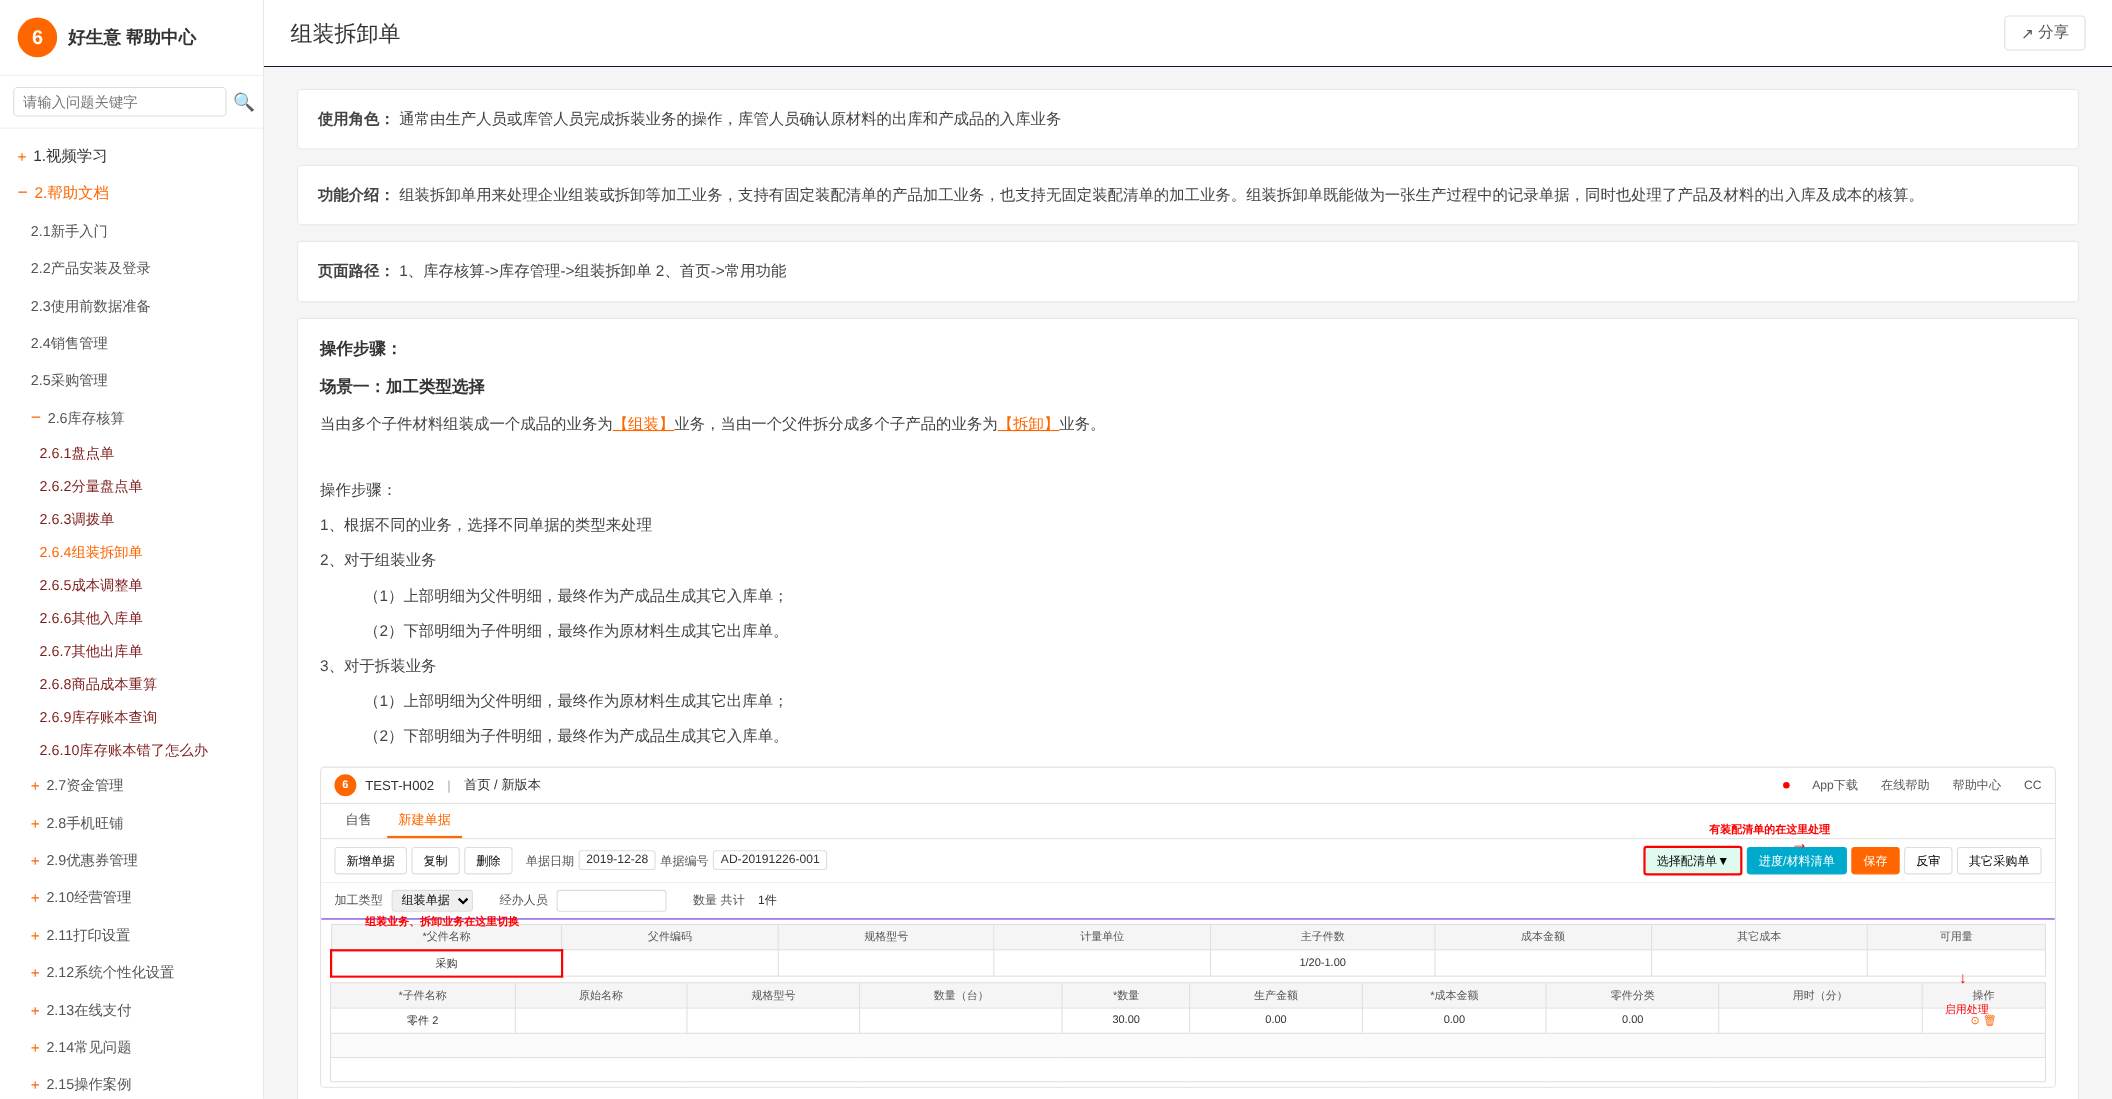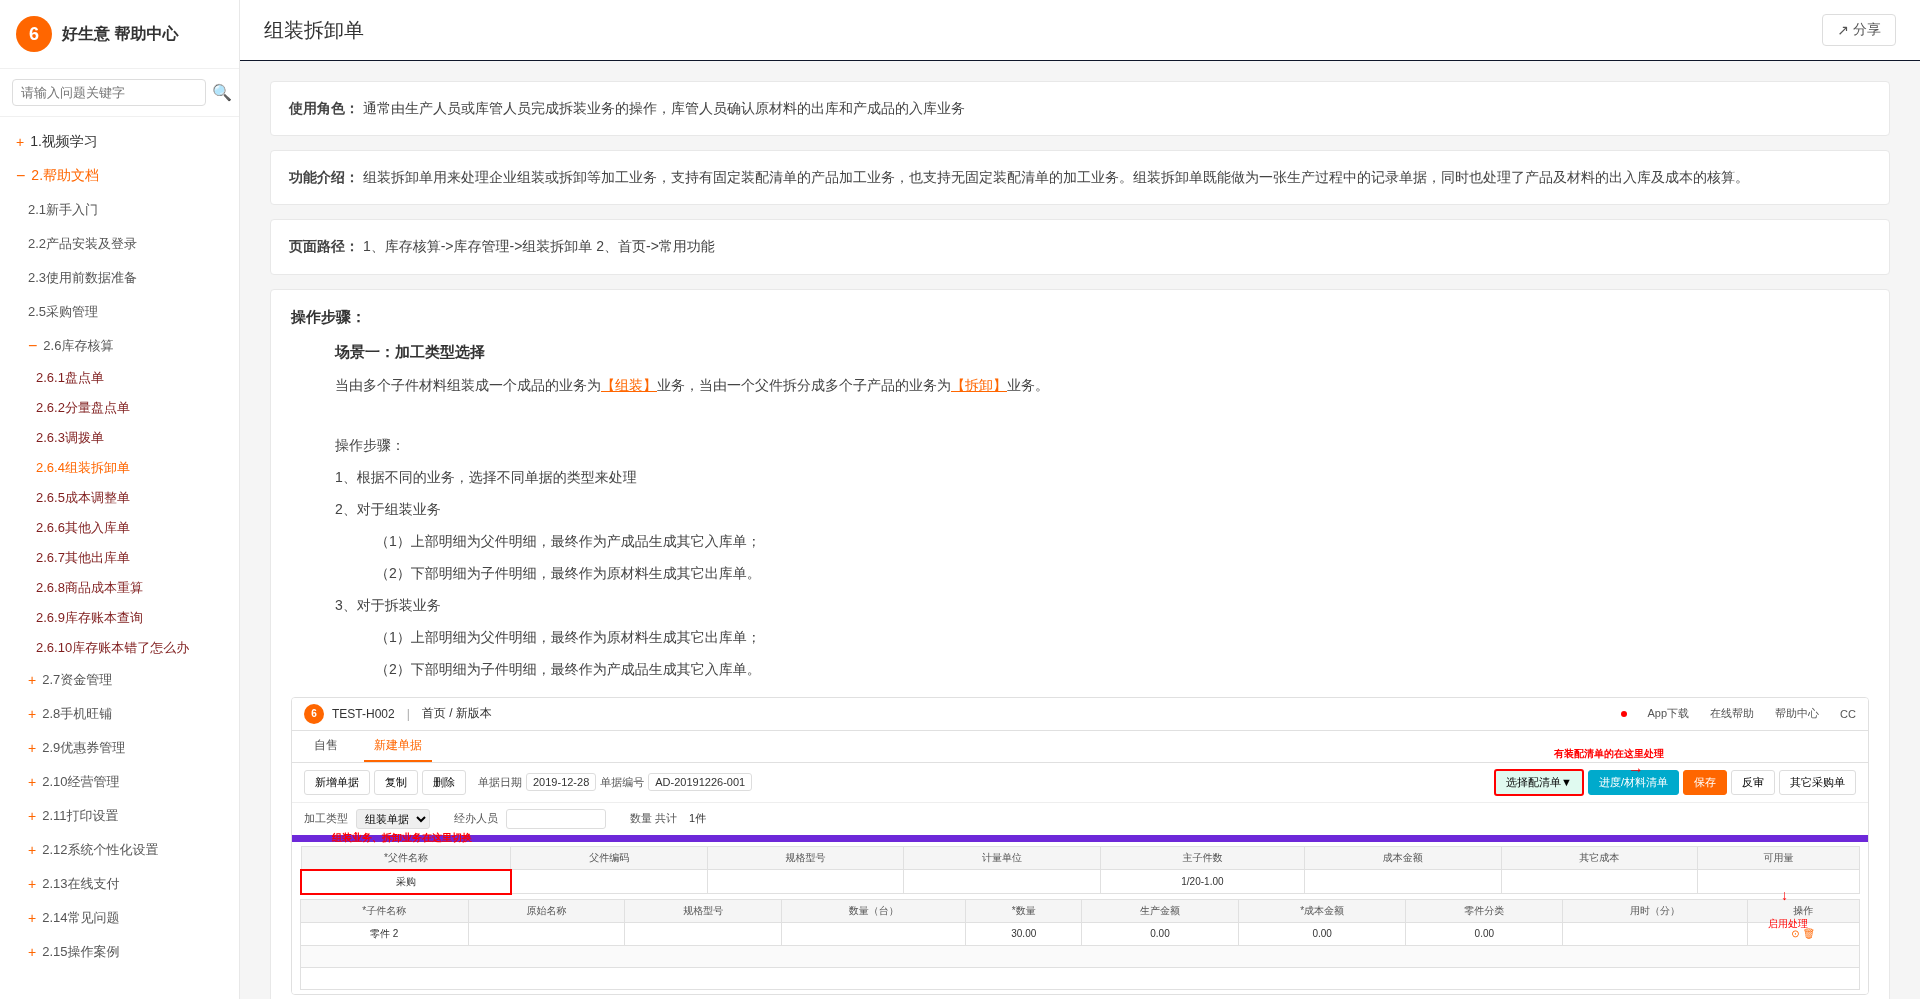--- a/index.html
+++ b/index.html
@@ -144,21 +144,20 @@
     .section-title {
       font-size: 15px;
       font-weight: bold;
       color: #333;
       margin-bottom: 10px;
     }
     .steps-content {
       font-size: 14px;
       color: #444;
       line-height: 2;
-      margin-left: 44px;
     }
     .steps-content .scenario-title {
       font-weight: bold;
       color: #333;
       font-size: 15px;
     }
     .steps-content .underline {
       text-decoration: underline;
       color: #f60;
     }
@@ -190,21 +189,21 @@
     .ss-logo { width: 20px; height: 20px; background: #f60; border-radius: 50%; color: #fff; display: flex; align-items: center; justify-content: center; font-size: 10px; font-weight: bold; }
     .ss-icons { display: flex; gap: 21px; align-items: center; font-size: 11px; color: #555; }
     .ss-red-dot { width: 6px; height: 6px; background: red; border-radius: 50%; }
     
     .ss-nav {
       background: #fff;
       border-bottom: 1px solid #e0e0e0;
       padding: 0 12px;
       display: flex;
       align-items: center;
-      gap: 16px;
+      gap: 4px;
     }
     .ss-nav-tab {
       padding: 6px 10px;
       font-size: 12px;
       color: #555;
       border-bottom: 2px solid transparent;
       cursor: pointer;
     }
     .ss-nav-tab.active { border-bottom-color: #f60; color: #f60; }
     
@@ -226,21 +225,21 @@
     }
     .ss-btn.orange { background: #f60; color: #fff; border-color: #f60; }
     .ss-btn.teal { background: #0ac; color: #fff; border-color: #0ac; }
     
     .ss-form-row {
       display: flex;
       align-items: center;
       gap: 8px;
       padding: 6px 12px;
       background: #fff;
-      border-bottom: 7px solid #6d28d9;
+      border-bottom: 1px solid #6d28d9;
       font-size: 11px;
     }
     .ss-label { color: #555; white-space: nowrap; }
     .ss-input {
       border: 1px solid #ddd;
       border-radius: 3px;
       padding: 3px 6px;
       font-size: 11px;
       width: 100px;
     }
@@ -299,20 +298,23 @@
     </div>
 
     <div class="nav-item level2">
       <span>2.1新手入门</span>
     </div>
     <div class="nav-item level2">
       <span>2.2产品安装及登录</span>
     </div>
     <div class="nav-item level2">
       <span>2.3使用前数据准备</span>
+    </div>
+    <div class="nav-item level2">
+      <span>2.4销售管理</span>
     </div>
     <div class="nav-item level2">
       <span>2.5采购管理</span>
     </div>
     <div class="nav-item level2 open">
       <span class="minus-icon">−</span>
       <span>2.6库存核算</span>
     </div>
 
     <div class="nav-sub-item">2.6.1盘点单</div>

